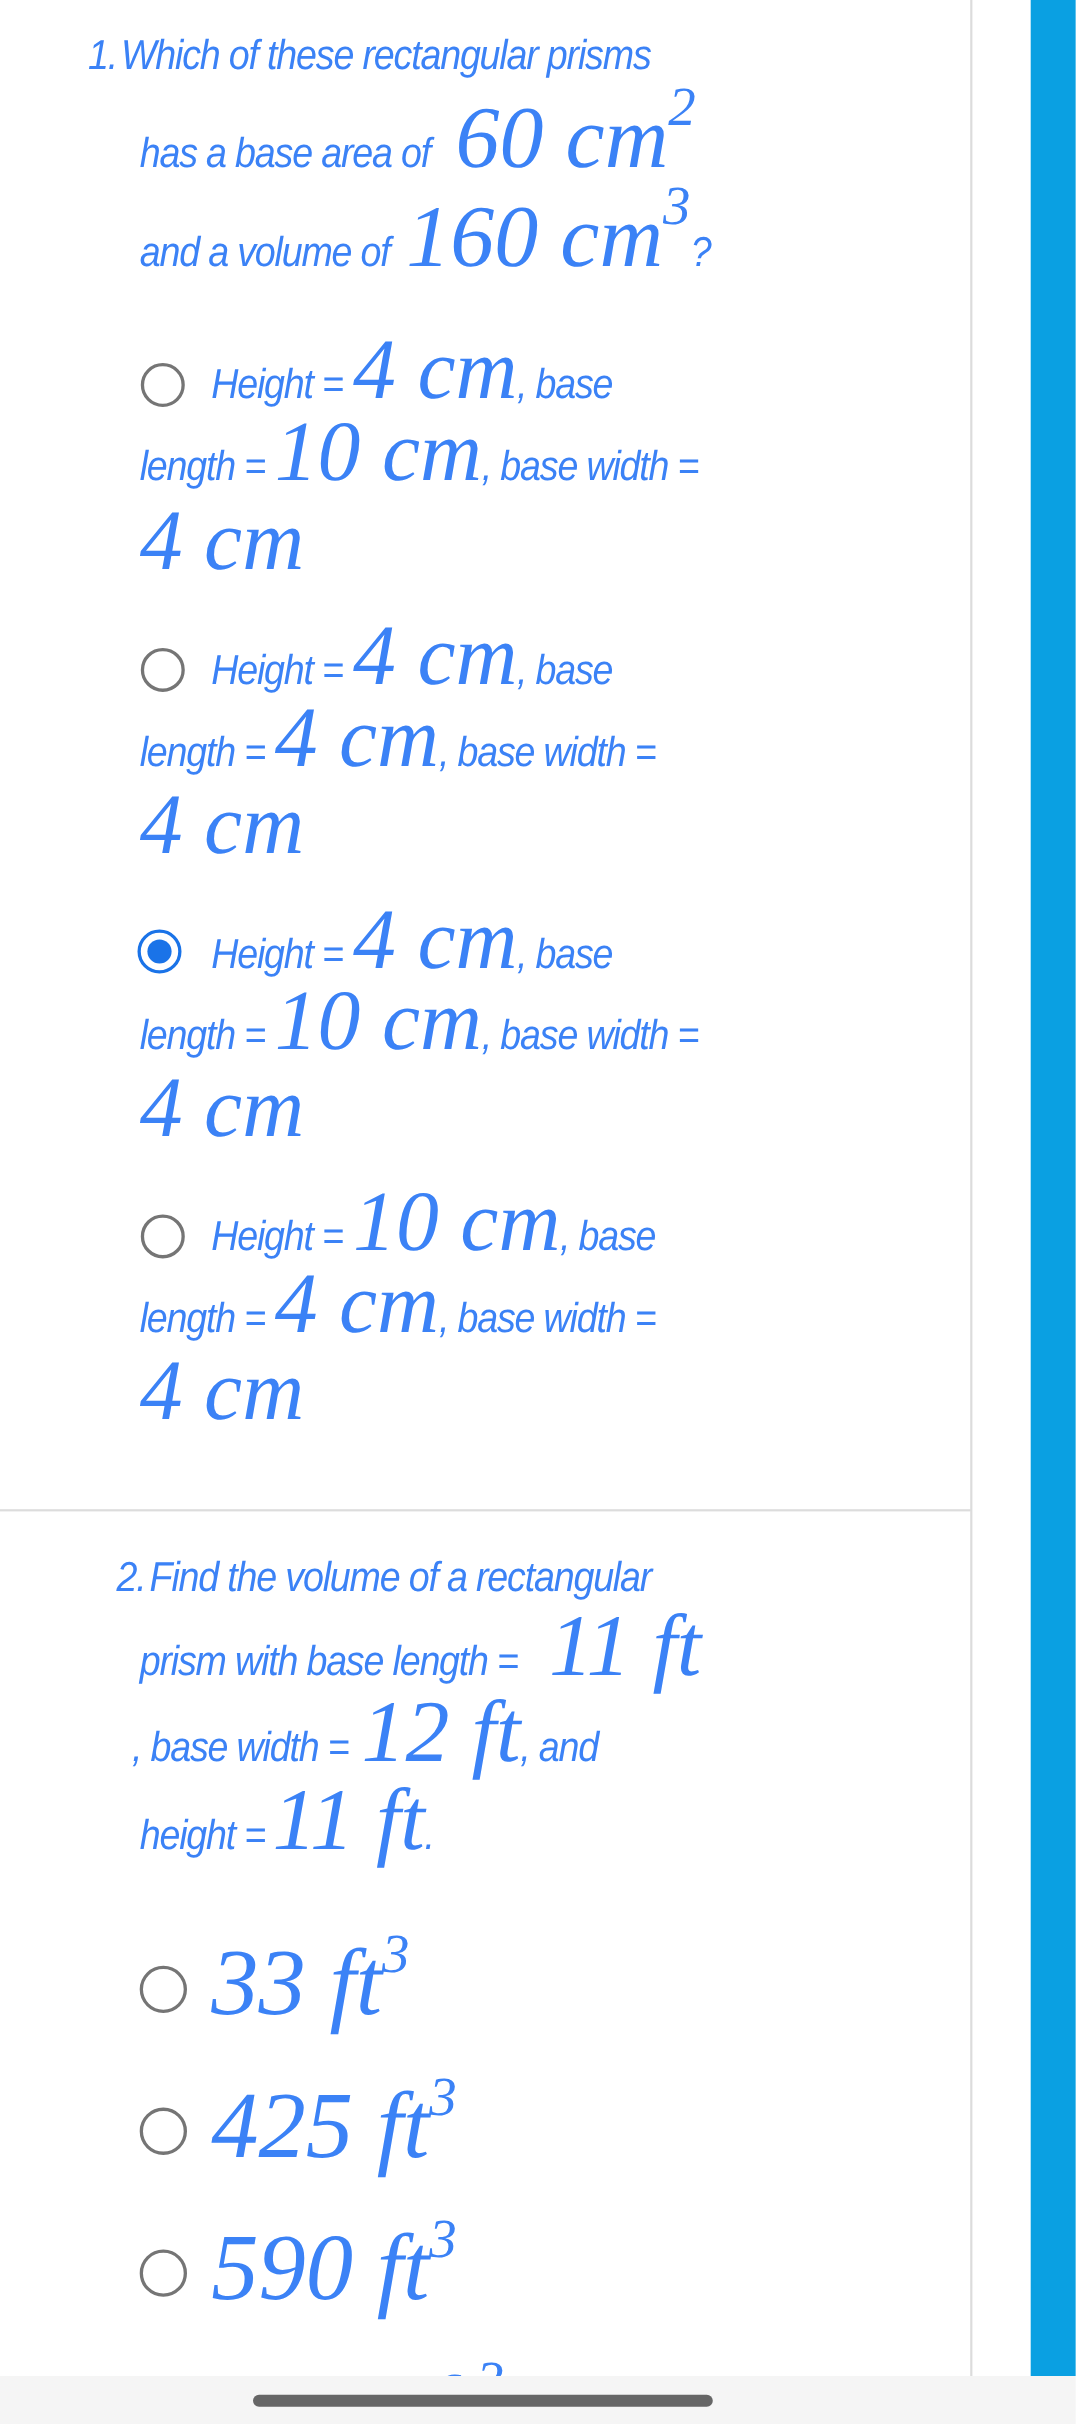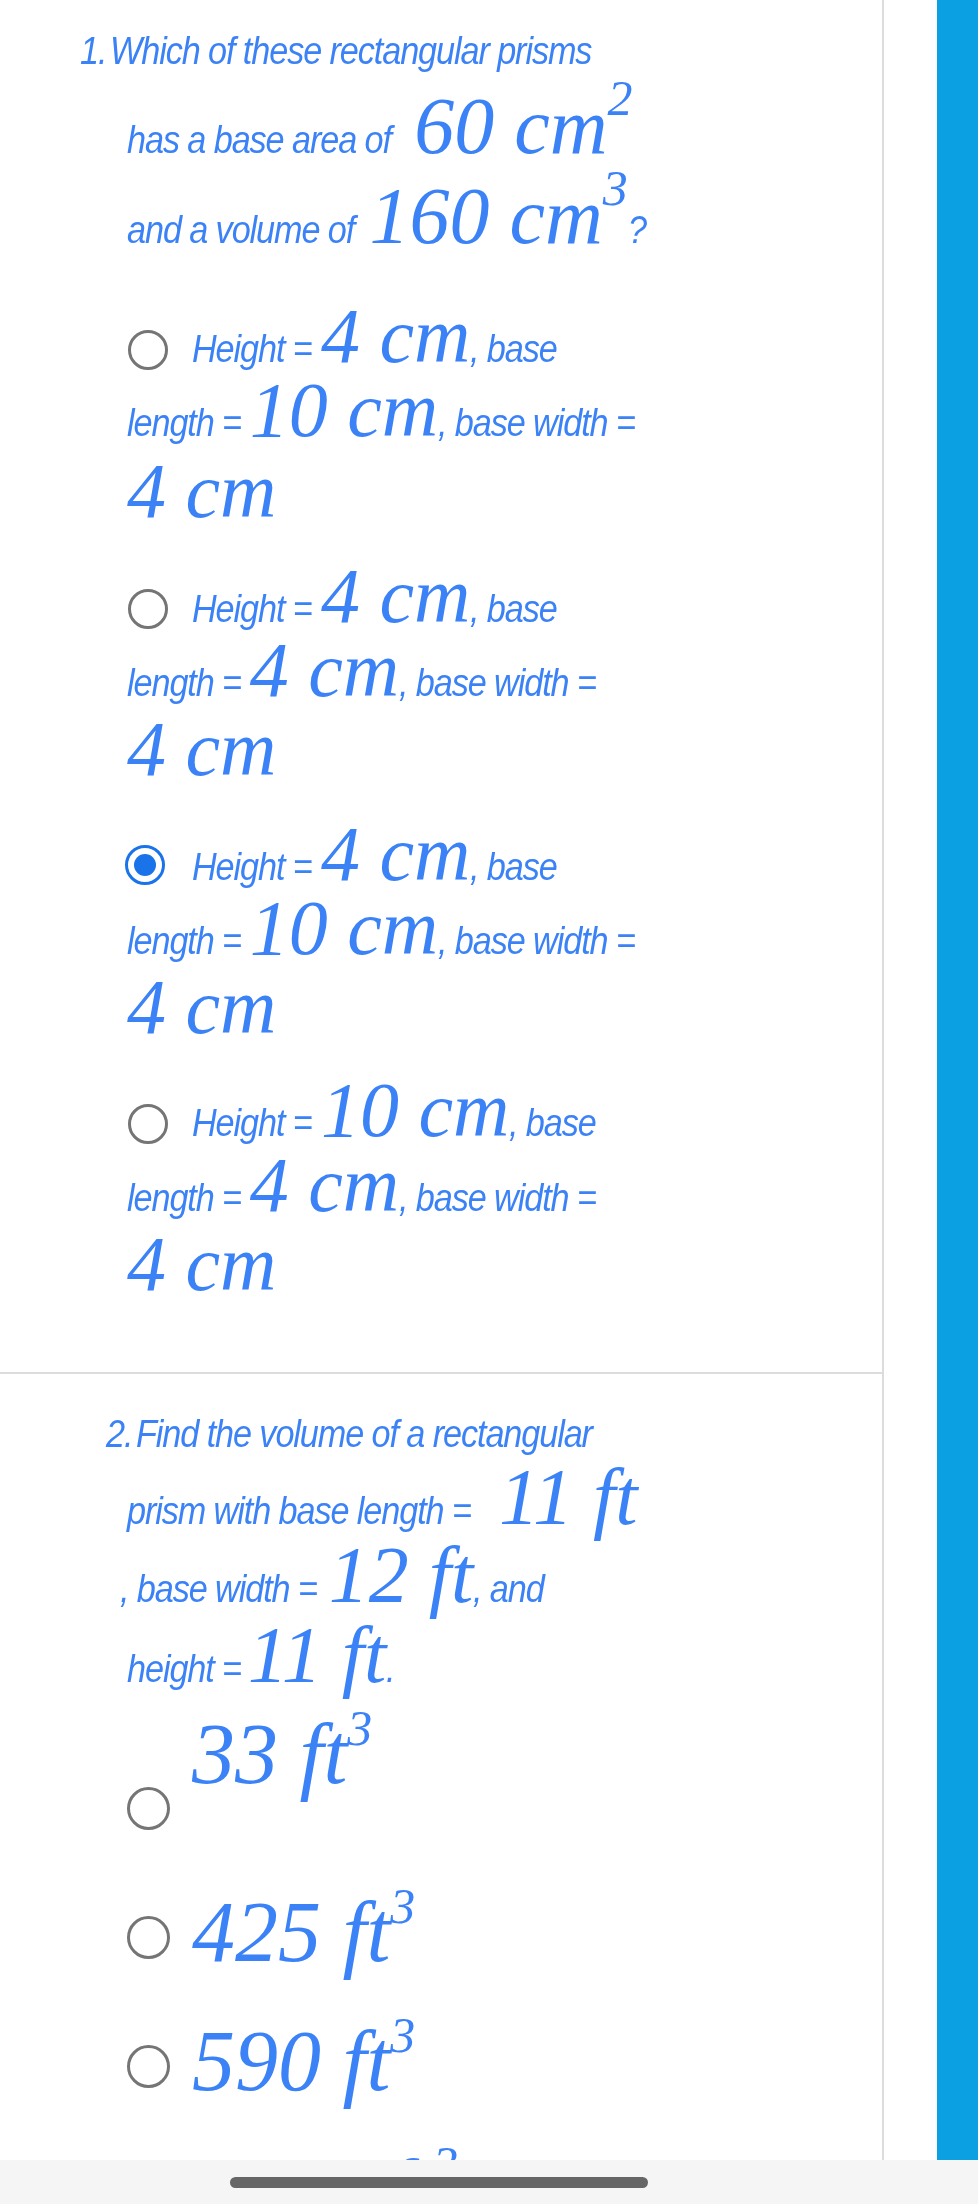--- a/index.html
+++ b/index.html
@@ -103,21 +103,21 @@
     </div>
     <div class="line" style="left:120px;top:1535px;">
       <span class="sans">, base width =</span><span class="math m-big" style="margin-left:-10px">12 ft</span><span class="sans">, and</span>
     </div>
     <div class="line" style="left:127px;top:1615px;">
       <span class="sans">height =</span><span class="math m-big" style="margin-left:-6px">11 ft</span><span class="sans">.</span>
     </div>
 
     <div>
       <div class="radio" style="left:127px;top:1787px;width:43px;height:43px;"></div>
-      <div class="line math" style="left:192px;top:1704px;font-size:86px;">
+      <div class="line math" style="left:192px;top:1752px;font-size:86px;">
         <span>33 ft</span><sup class="ex">3</sup>
       </div>
     </div>
     <div>
       <div class="radio" style="left:127px;top:1916px;width:43px;height:43px;"></div>
       <div class="line math" style="left:192px;top:1882px;font-size:86px;">
         <span>425 ft</span><sup class="ex">3</sup>
       </div>
     </div>
     <div>

